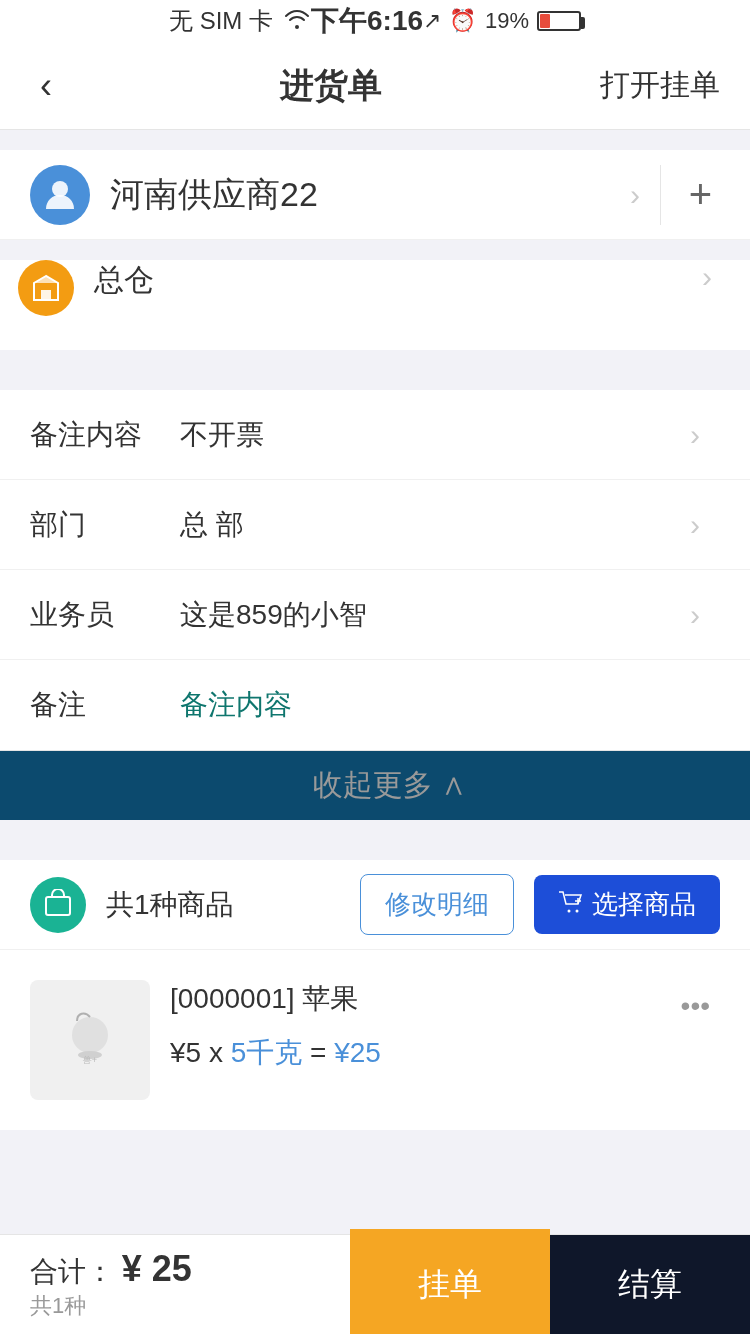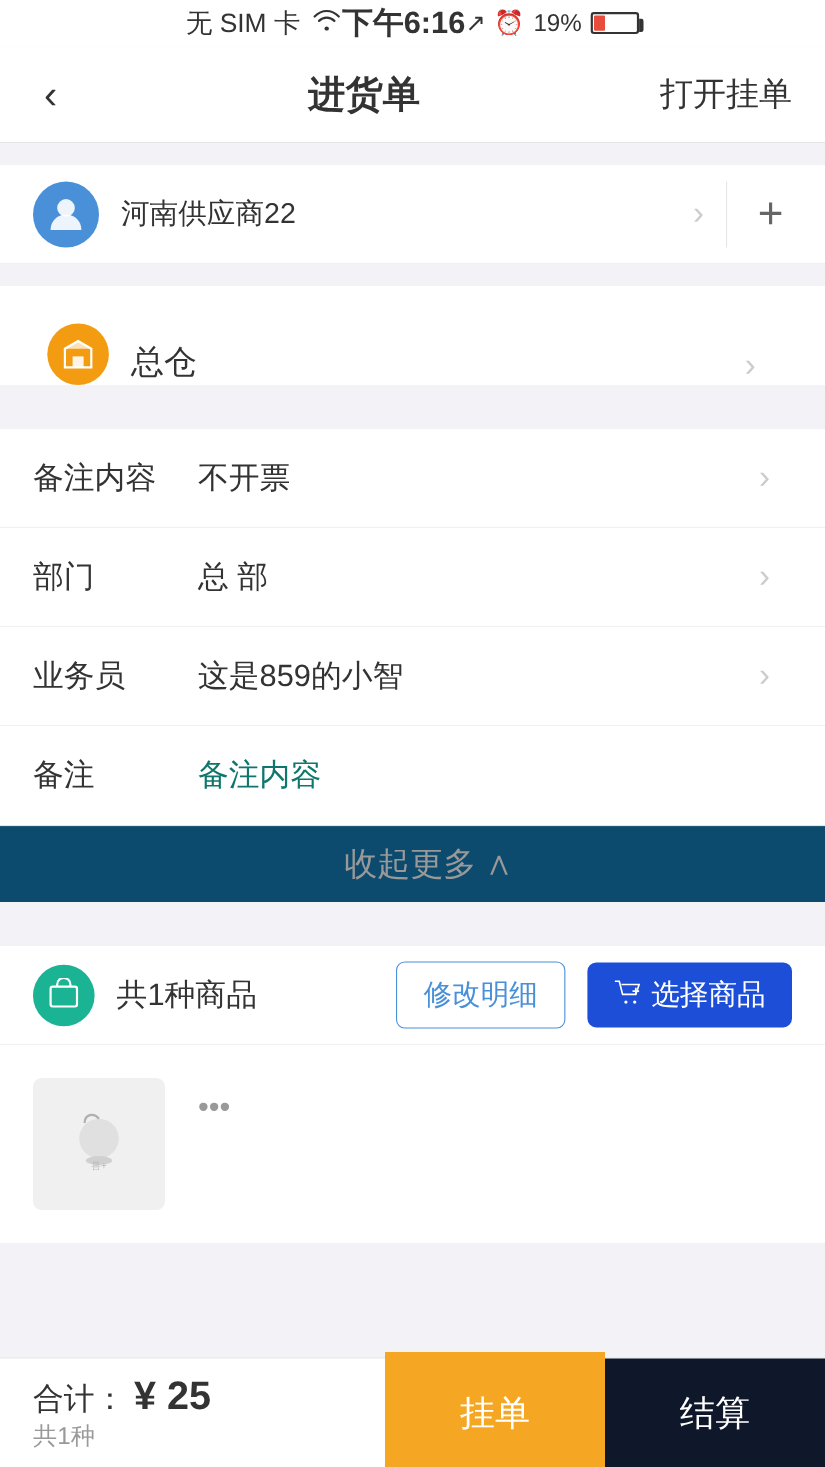--- a/index.html
+++ b/index.html
@@ -103,21 +103,21 @@
       border-radius: 50%;
       background: #4a90d9;
       display: flex; align-items: center; justify-content: center;
       color: #fff;
       font-size: 28px;
       margin-right: 20px;
       flex-shrink: 0;
     }
     .supplier-name {
       flex: 1;
-      font-size: 26px;
+      font-size: 34px;
       color: #333;
     }
     .chevron-right {
       color: #ccc;
       font-size: 30px;
       margin-right: 20px;
     }
     .supplier-add-btn {
       width: 60px; height: 60px;
       display: flex; align-items: center; justify-content: center;
@@ -134,22 +134,22 @@
       padding: 16px 30px;
       font-size: 26px;
       color: #e6a817;
       border-bottom: 1px solid #f5e8c0;
     }
 
     
     .warehouse-row {
       background: #fff;
       display: flex;
-      align-items: flex-end;
-      padding: 0 43px;
+      align-items: flex-start;
+      padding: 0 18px;
       height: 90px;
     }
     .warehouse-icon {
       width: 56px; height: 56px;
       border-radius: 50%;
       background: #f39c12;
       display: flex; align-items: center; justify-content: center;
       color: #fff;
       font-size: 26px;
       margin-right: 20px;
@@ -465,20 +465,34 @@
 
   <div class="product-item">
     <div class="product-thumb">
       <svg width="70" height="70" viewBox="0 0 70 70">
         <circle cx="35" cy="30" r="18" fill="#e0e0e0"></circle>
         <ellipse cx="35" cy="50" rx="12" ry="4" fill="#d0d0d0"></ellipse>
         <path d="M35 12 C30 6 22 8 22 16" stroke="#b0b0b0" stroke-width="2" fill="none"></path>
         <text x="35" y="58" text-anchor="middle" font-size="9" fill="#bbb">兽+</text>
       </svg>
     </div>
+    <div class="product-info">
+      <div class="product-name">
+        <span>[0000001]</span>
+        <span> </span>
+        <span>苹果</span>
+      </div>
+      <div class="product-price">
+        <span>¥5</span>
+        <span> x </span>
+        <span class="blue">5千克</span>
+        <span> = </span>
+        <span class="blue">¥25</span>
+      </div>
+    </div>
     <div class="product-menu">•••</div>
   </div>
 </div>
 
 <div style="height: 120px;"></div>
 
 <div class="footer">
   <div class="footer-total">
     <div>
       <span class="footer-total-label">合计：</span>

